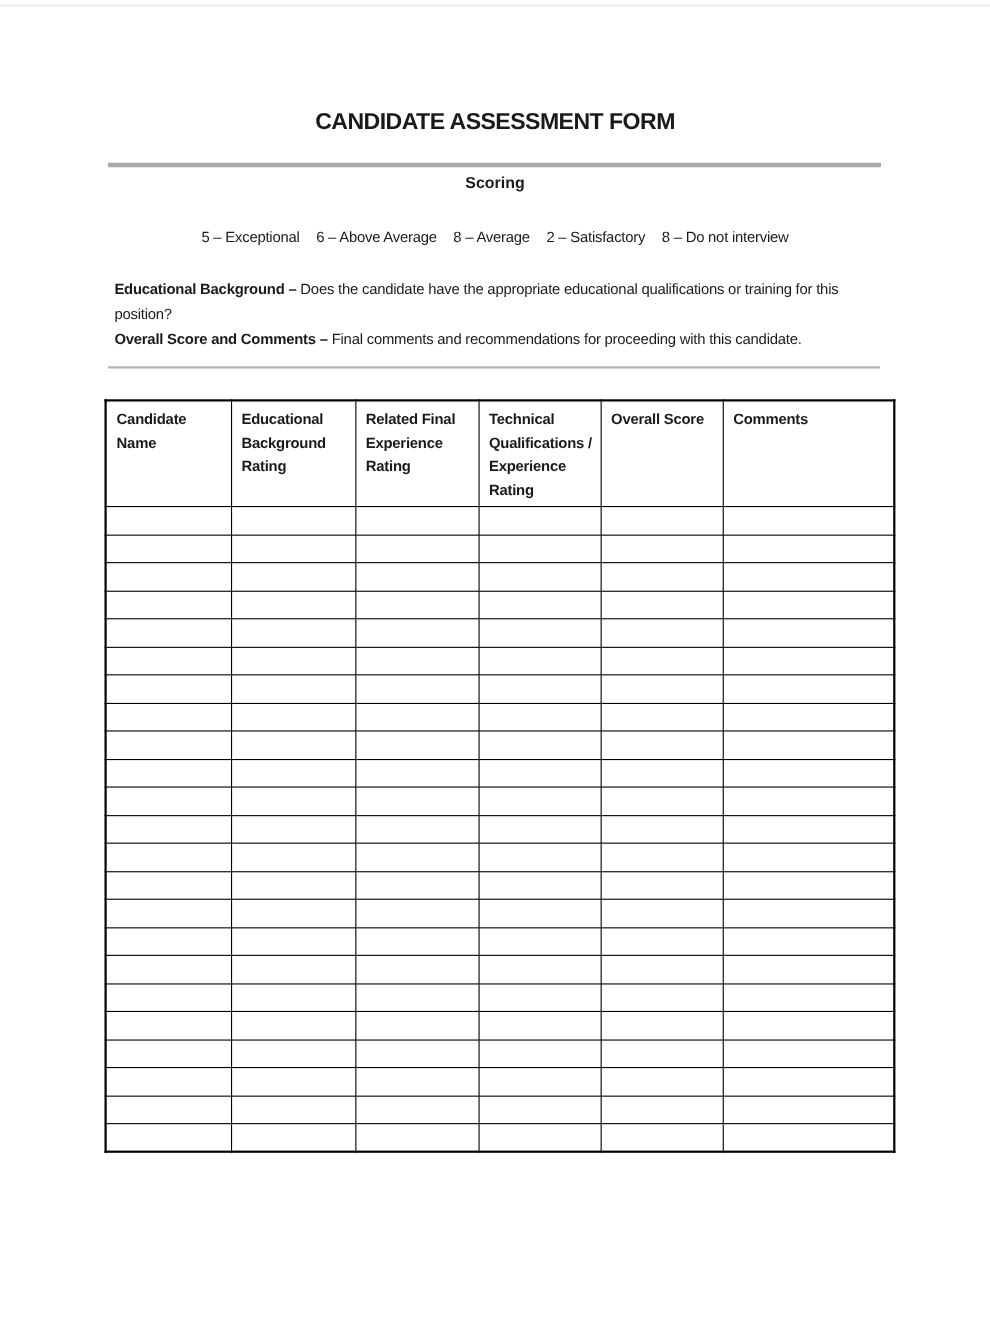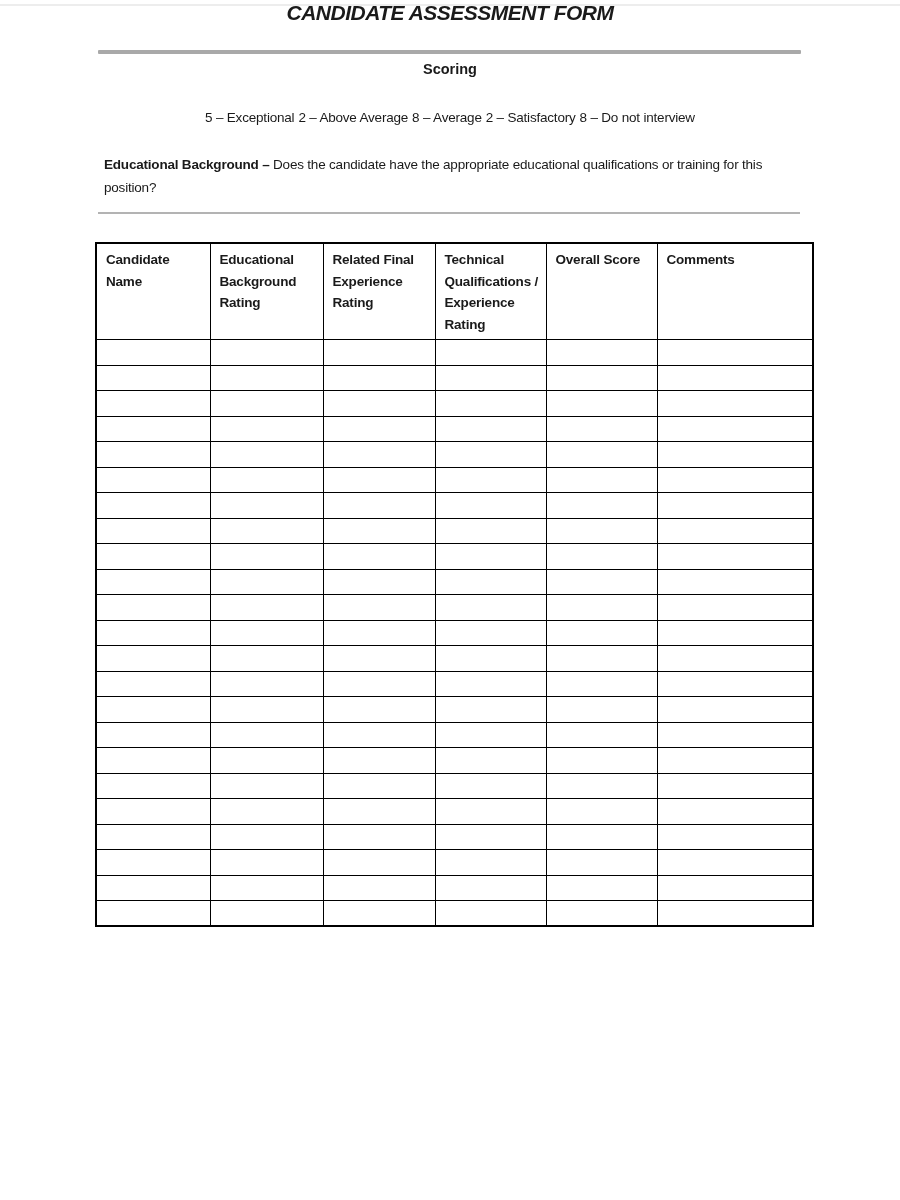--- a/index.html
+++ b/index.html
@@ -12,45 +12,45 @@
     position: relative;
     overflow: hidden;
   }
   .page-edge-line {
     position: absolute;
     top: 4px; left: 0;
     width: 100%; height: 2px;
     background: #ededed;
   }
   .doc-title {
+    margin-top: 98px;
     text-align: center;
     font-size: 21px;
     line-height: 26px;
     font-weight: bold;
     letter-spacing: -0.5px;
-    font-style: italic;
   }
   .rule-thick {
     margin: 24px 99px 0 98px;
     height: 4px;
     background: #a9a9a9;
     border-radius: 1px;
   }
   .scoring-heading {
     margin-top: 6px;
     text-align: center;
     font-size: 14.5px;
     line-height: 18px;
     font-weight: bold;
   }
   .scoring-scale {
     margin-top: 31px;
     display: flex;
     justify-content: center;
-    gap: 4px;
+    gap: 15px;
     font-size: 13.5px;
     line-height: 17px;
     letter-spacing: -0.2px;
   }
   .criteria {
     margin: 27px 98px 10px 104px;
     font-size: 13.5px;
     line-height: 23px;
     letter-spacing: -0.2px;
   }
@@ -90,28 +90,29 @@
 <div class="page-edge-line"></div>
 
 <h1 class="doc-title">CANDIDATE ASSESSMENT FORM</h1>
 
 <div class="rule-thick"></div>
 
 <h2 class="scoring-heading">Scoring</h2>
 
 <div class="scoring-scale">
   <span>5 – Exceptional</span>
-  <span>2 – Above Average</span>
+  <span>6 – Above Average</span>
   <span>8 – Average</span>
   <span>2 – Satisfactory</span>
   <span>8 – Do not interview</span>
 </div>
 
 <div class="criteria">
   <p><span class="term">Educational Background –</span><span> Does the candidate have the appropriate educational qualifications or training for this position?</span></p>
+  <p><span class="term">Overall Score and Comments –</span><span> Final comments and recommendations for proceeding with this candidate.</span></p>
 </div>
 
 <div class="rule-thin"></div>
 
 <table class="assessment">
   <colgroup>
     <col style="width:114px">
       <col style="width:113px">
       <col style="width:112px">
     <col style="width:111px">

